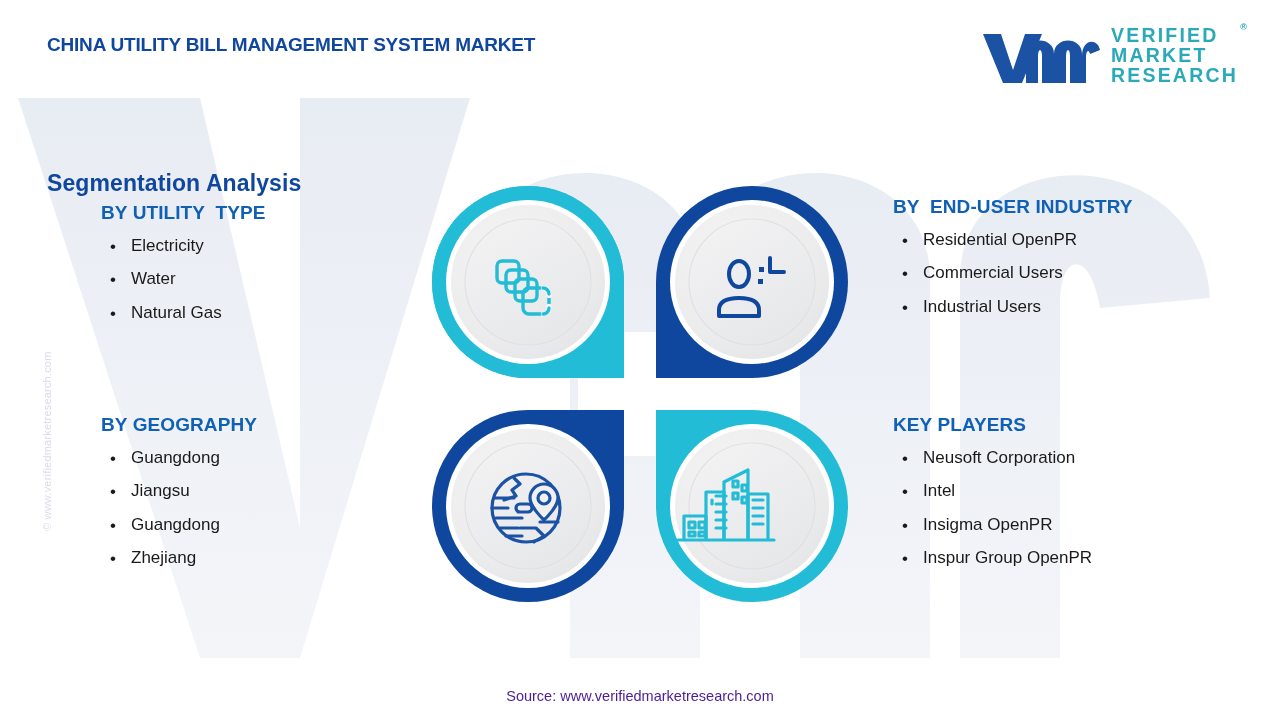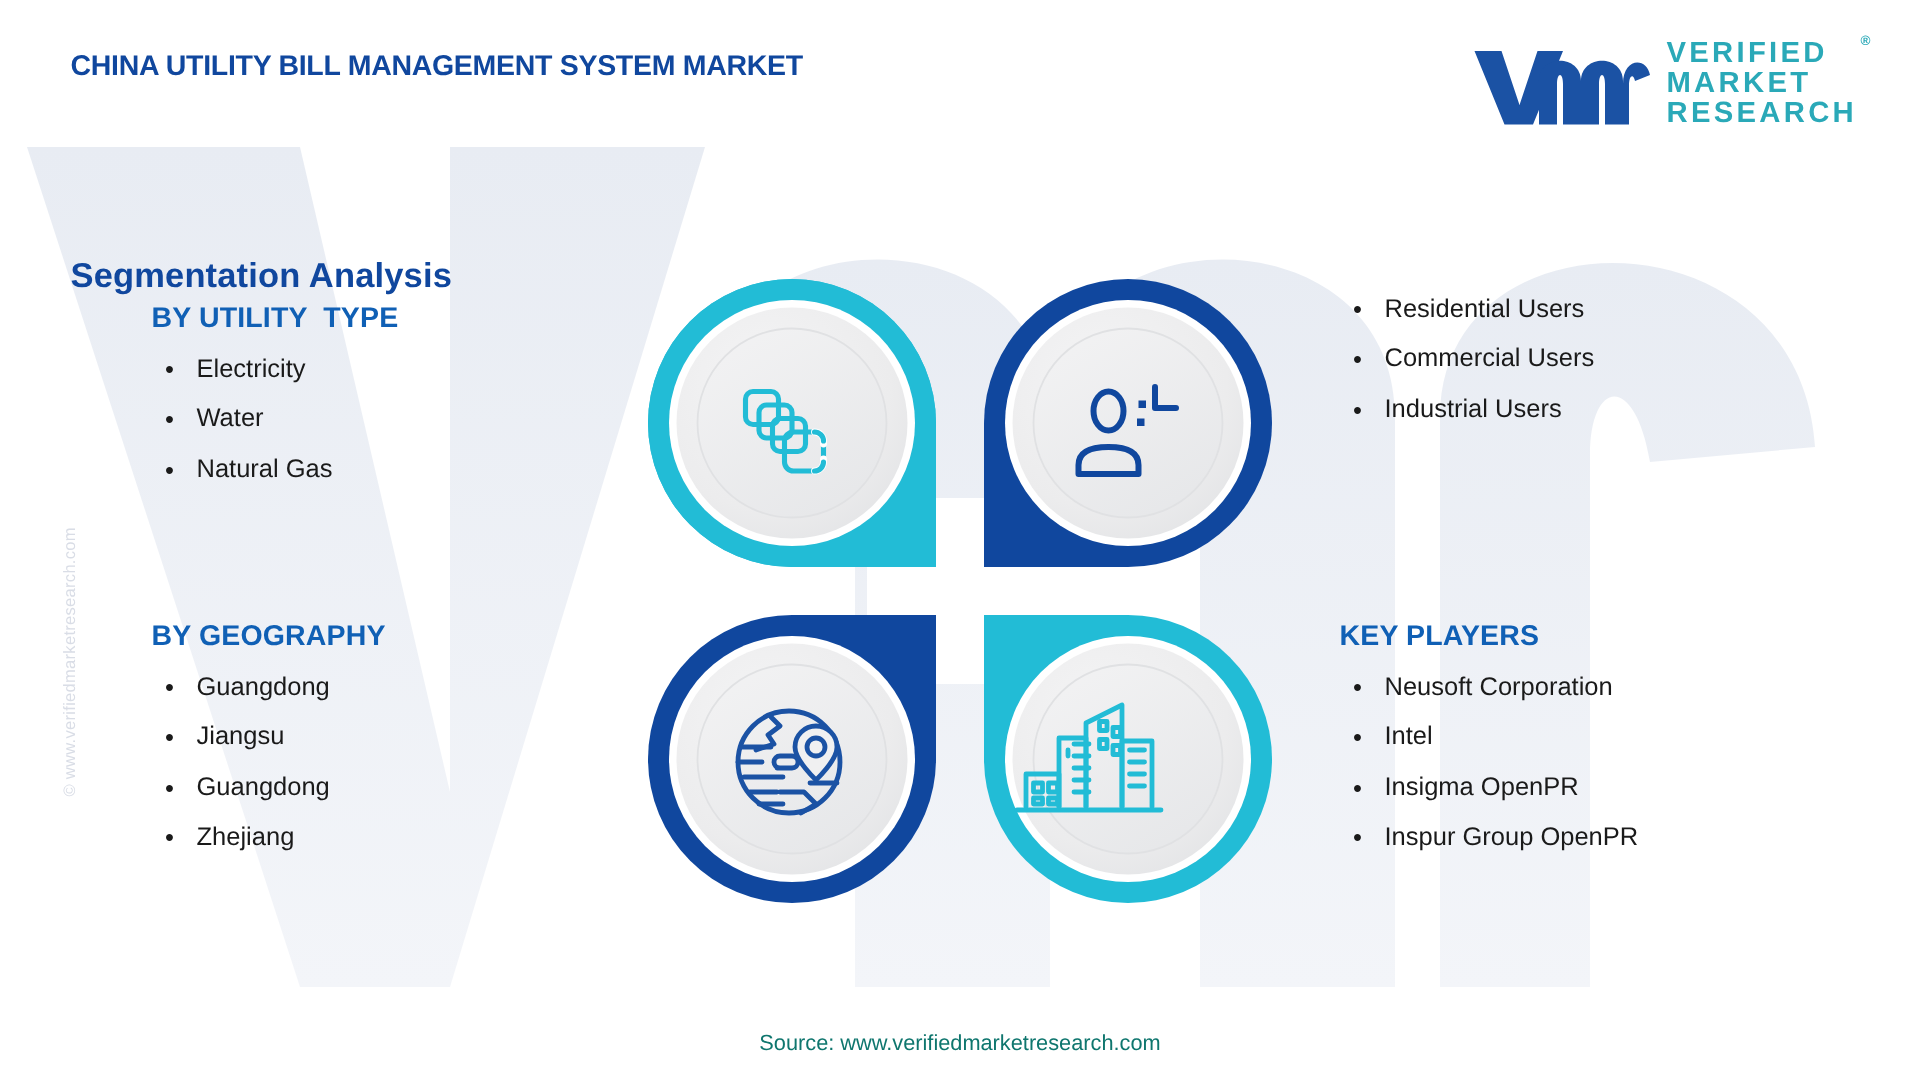--- a/index.html
+++ b/index.html
@@ -135,21 +135,21 @@
     z-index:4;
   }
 
   
   .source {
     position:absolute;
     left:0; right:0;
     top:688px;
     text-align:center;
     font-size:14.5px;
-    color:#0f766e;
+    color:#4c1d95;
     z-index:5;
   }
 </style>
 </head>
 <body>
 
 <div id="canvas">
 
   <svg class="bg-watermark" viewBox="0 0 1280 590" aria-hidden="true">
     <defs>
@@ -193,22 +193,23 @@
   <div class="seg" id="seg-utility">
     <h3>BY UTILITY  TYPE</h3>
     <ul>
       <li><span class="bullet">•</span><span>Electricity</span></li>
       <li><span class="bullet">•</span><span>Water</span></li>
       <li><span class="bullet">•</span><span>Natural Gas</span></li>
     </ul>
   </div>
 
   <div class="seg" id="seg-enduser">
+    <h3>BY  END-USER INDUSTRY</h3>
     <ul>
-      <li><span class="bullet">•</span><span>Residential Users</span></li>
+      <li><span class="bullet">•</span><span>Residential OpenPR</span></li>
       <li><span class="bullet">•</span><span>Commercial Users</span></li>
       <li><span class="bullet">•</span><span>Industrial Users</span></li>
     </ul>
   </div>
 
   <div class="seg" id="seg-geo">
     <h3>BY GEOGRAPHY</h3>
     <ul>
       <li><span class="bullet">•</span><span>Guangdong</span></li>
       <li><span class="bullet">•</span><span>Jiangsu</span></li>

